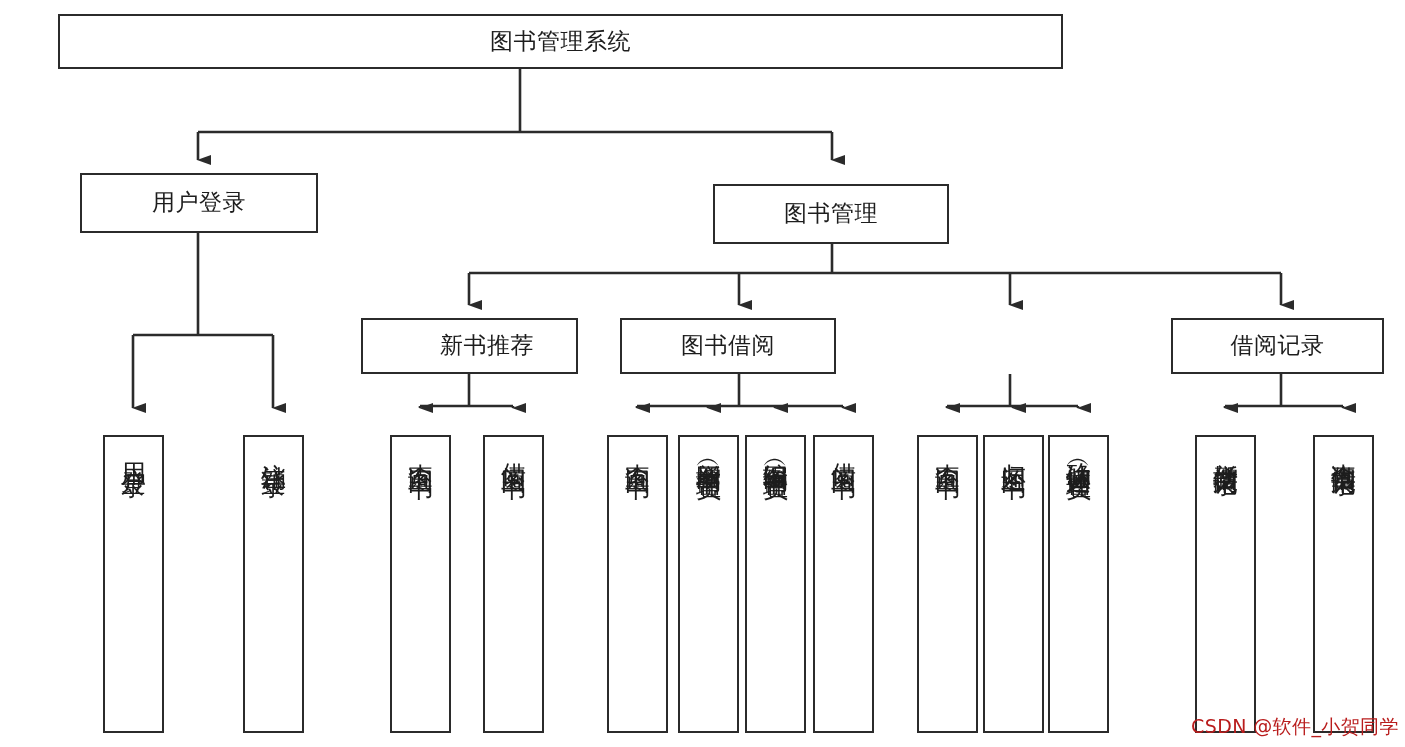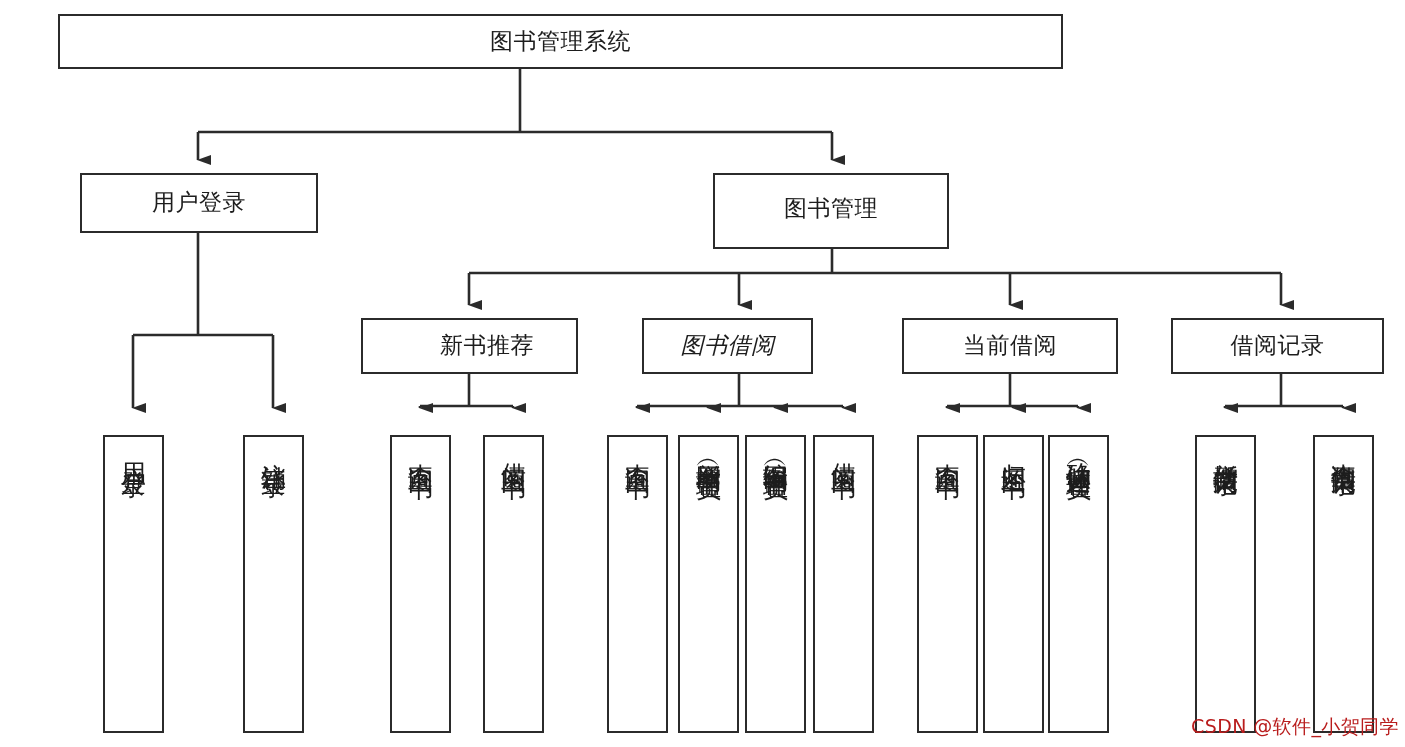--- a/index.html
+++ b/index.html
@@ -129,35 +129,32 @@
   </svg>
 
   <div class="node root horizontal" style="left:18px; top:14px; width:1005px; height:55px;margin-left:40px;">
     <span class="node-label">图书管理系统</span>
   </div>
 
   <div class="node horizontal" style="left:80px; top:173px; width:238px; height:60px;">
     <span class="node-label">用户登录</span>
   </div>
 
-  <div class="node horizontal" style="left:713px; top:173px; width:236px; height:76px;font-family:Liberation Mono, monospace;">
+  <div class="node horizontal" style="left:713px; top:184px; width:236px; height:60px;">
     <span class="node-label">图书管理</span>
   </div>
 
   <div class="node horizontal" style="left:361px; top:318px; width:217px; height:56px;padding-left:35px;">
     <span class="node-label">新书推荐</span>
   </div>
 
-  <div class="node horizontal" style="left:642px; top:318px; width:171px; height:56px;font-style:italic;">
+  <div class="node horizontal" style="left:620px; top:318px; width:216px; height:56px;">
     <span class="node-label">图书借阅</span>
   </div>
 
-  <div class="node horizontal" style="left:902px; top:318px; width:216px; height:56px;">
-    <span class="node-label">当前借阅</span>
-  </div>
 
   <div class="node horizontal" style="left:1171px; top:318px; width:213px; height:56px;">
     <span class="node-label">借阅记录</span>
   </div>
 
   <div class="node vertical" style="left:103px; top:435px; width:61px; height:298px;">
     <span class="node-label">用户登录</span>
   </div>
 
   <div class="node vertical" style="left:243px; top:435px; width:61px; height:298px;">

